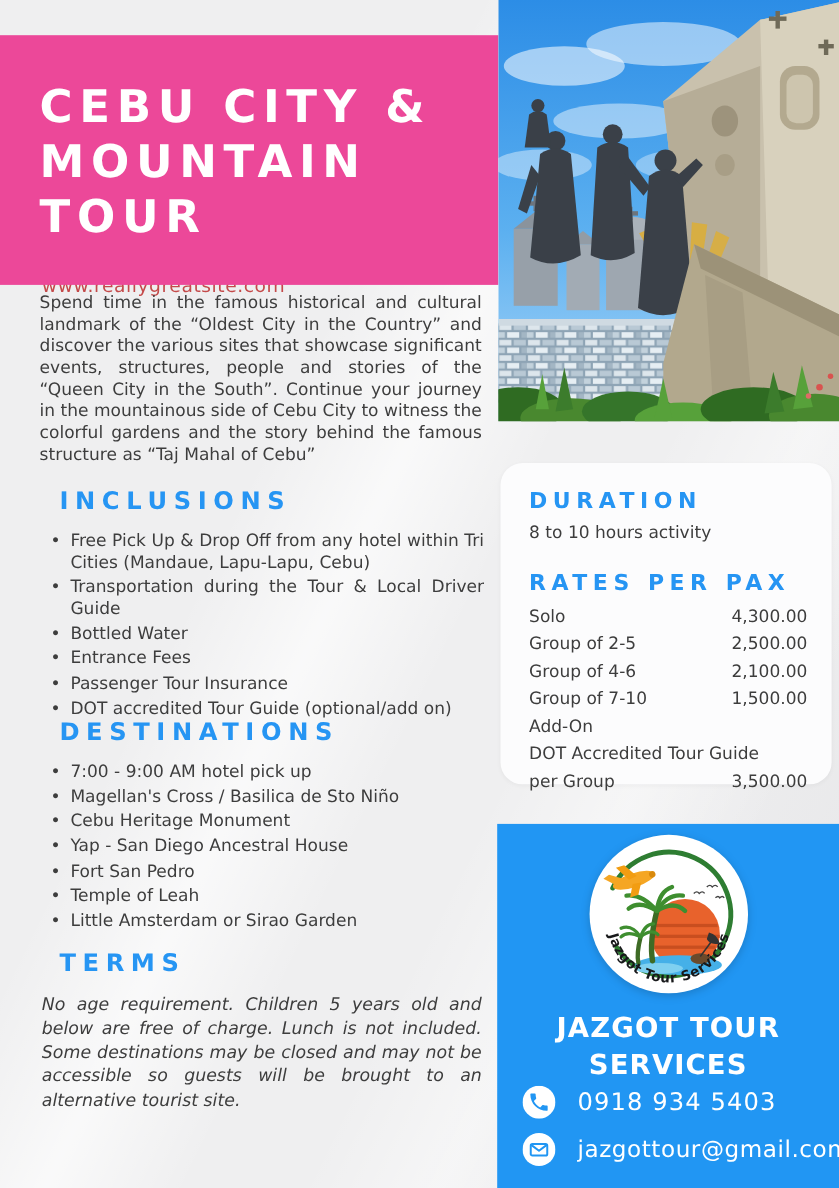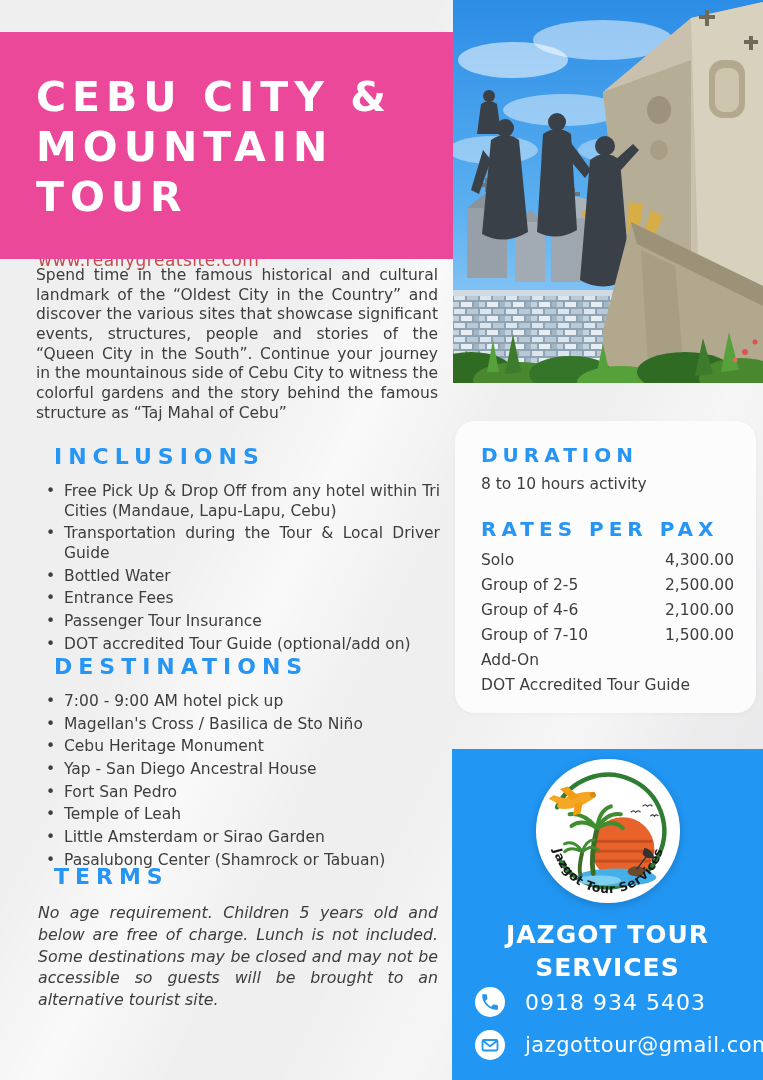--- a/index.html
+++ b/index.html
@@ -259,21 +259,20 @@
         <li>Cebu Heritage Monument</li>
 
         <li>Yap - San Diego Ancestral House</li>
 
         <li>Fort San Pedro</li>
 
         <li>Temple of Leah</li>
 
         <li>Little Amsterdam or Sirao Garden</li>
 
-        <li>Pasalubong Center (Shamrock or Tabuan)</li>
       </ul>
   </div>
 
   <div class="abs z section" style="top:864px;">
     <div class="section-heading">TERMS</div>
     <p class="terms-text">No age requirement. Children 5 years old and below are free of charge. Lunch is not included. Some destinations may be closed and may not be accessible so guests will be brought to an alternative tourist site.</p>
   </div>
 
   <div class="abs rates-card">
     <div class="card-heading">DURATION</div>
@@ -304,20 +303,24 @@
         <div class="rate-row">
           <span class="rate-label">Add-On</span>
           <span class="rate-value"></span>
         </div>
 
         <div class="rate-row">
           <span class="rate-label">DOT Accredited Tour Guide</span>
           <span class="rate-value"></span>
         </div>
 
+        <div class="rate-row">
+          <span class="rate-label">per Group</span>
+          <span class="rate-value">3,500.00</span>
+        </div>
       </div>
   </div>
 
   <div class="abs contact-panel">
 
     <div class="logo-wrap">
       <svg width="148" height="148" viewBox="0 0 150 150">
         <circle cx="75" cy="75" r="73" fill="#ffffff"></circle>
         <circle cx="75" cy="75" r="57" fill="none" stroke="#2e7d32" stroke-width="4.5" stroke-linecap="round" stroke-dasharray="300 58" transform="rotate(205 75 75)"></circle>
 

